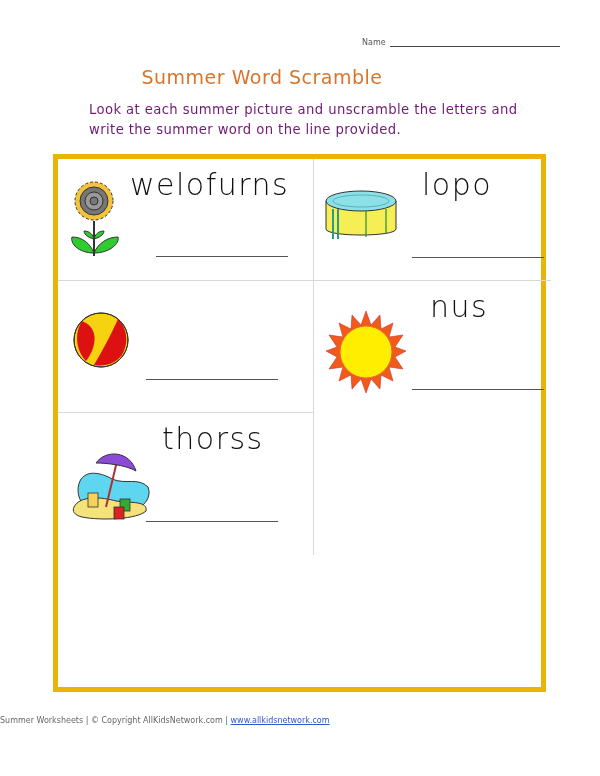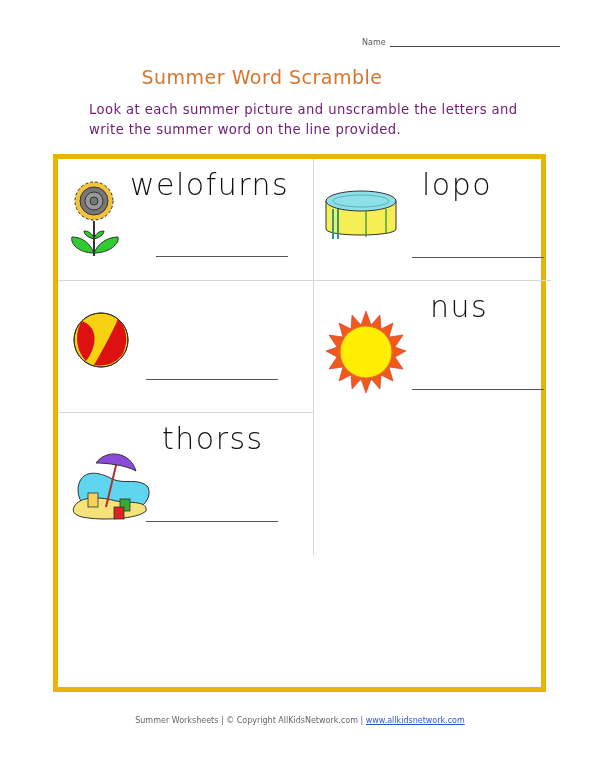--- a/index.html
+++ b/index.html
@@ -11,21 +11,21 @@
     .instructions { position: absolute; left: 89px; top: 100px; width: 460px; font-size: 13.2px; color: #701a75; line-height: 20px; letter-spacing: 0.4px; }
     .grid { position: absolute; left: 53px; top: 154px; width: 493px; height: 538px;
             display: grid; grid-template-columns: 256px 237px; grid-template-rows: 122px 132px 142px 142px;
             border: 5px solid #eab308; box-sizing: border-box; }
     .cell { position: relative; border-right: 1px solid #d8d8d8; border-bottom: 1px solid #d8d8d8; box-sizing: border-box; }
     .cell:nth-child(2n) { border-right: none; }
     .cell:nth-last-child(-n+2) { border-bottom: none; }
     .word { position: absolute; top: 8px; font-size: 30px; color: #111; font-weight: 300; letter-spacing: 1.5px; white-space: nowrap; }
     .answer-line { position: absolute; width: 132px; border-bottom: 1.5px solid #555; }
     .pic { position: absolute; }
-    .footer { position: absolute; top: 716px; left: 0; width: 600px; text-align: center; font-size: 8px; color: #666; }
+    .footer { position: absolute; top: 716px; left: 0; width: 600px; font-size: 8px; color: #666; }
     .footer a { color: #3355cc; text-decoration: underline; }
   </style>
 </head>
 <body>
 
 <div class="name-row">
   <span>Name</span>
   <span class="name-line"></span>
 </div>
 

